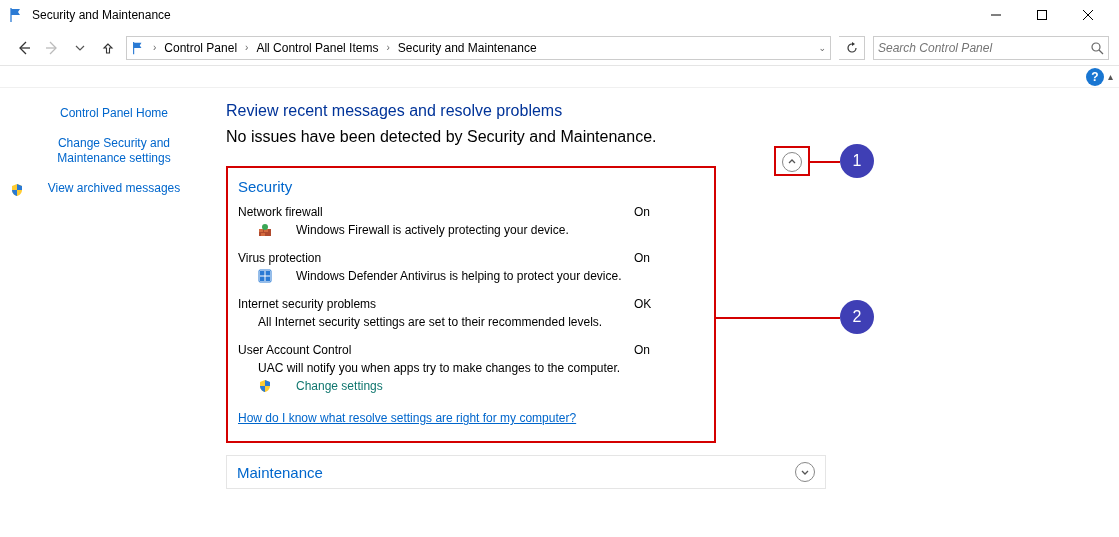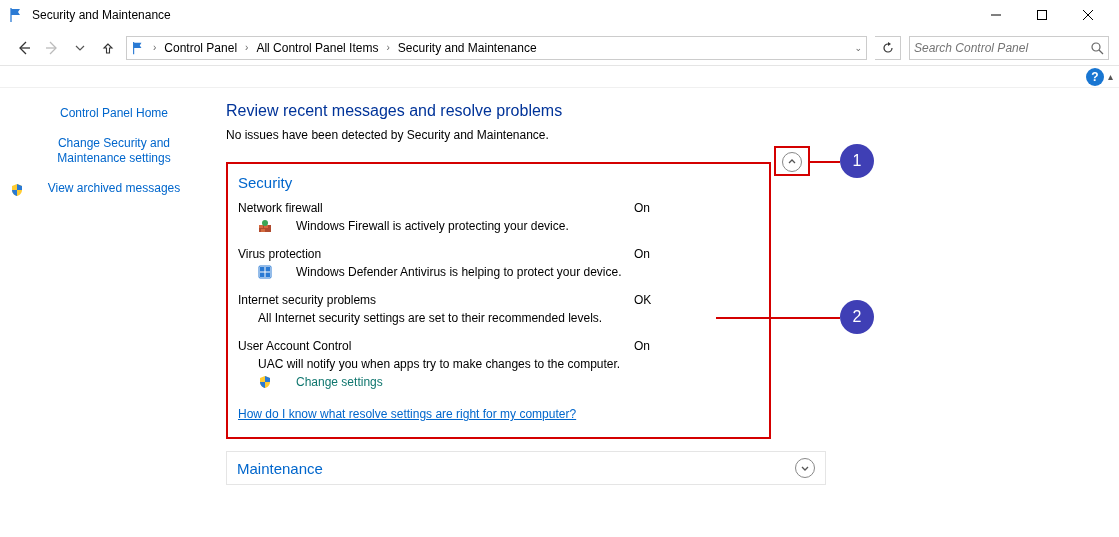--- a/index.html
+++ b/index.html
@@ -15,41 +15,41 @@
     
     .navbar { height: 36px; display: flex; align-items: center; padding: 0 10px 0 14px; gap: 8px; border-bottom: 1px solid #e5e5e5; }
     .navarrow { width: 20px; height:20px; display:flex; align-items:center; justify-content:center; color:#555; cursor: pointer; }
     .navarrow.disabled { color:#bbb; }
     .breadbar { flex:1; height:24px; border:1px solid #ccc; display:flex; align-items:center; padding:0 2px 0 4px; gap:2px; background:#fff; }
     .breadbar .flag { margin-right:4px; }
     .crumb { padding:2px 4px; white-space:nowrap; cursor:pointer; }
     .chev { color:#666; padding:0 2px; font-size:10px;}
     .breadspacer{flex:1;}
     .refreshbtn{ width:26px; height:24px; display:flex; align-items:center; justify-content:center; border:1px solid #ccc; border-left:none; cursor:pointer;}
-    .searchbox{ width:200px; height:24px; border:1px solid #ccc; display:flex; align-items:center; padding:0 4px; }
+    .searchbox{ width:236px; height:24px; border:1px solid #ccc; display:flex; align-items:center; padding:0 4px; }
     .searchbox input{ flex:1; border:none; outline:none; font-size:12px; font-style:italic; color:#888; }
     .searchbox .mag{ color:#666; }
 
     
     .helpstrip{ height:22px; display:flex; justify-content:flex-end; align-items:center; padding:0 6px 0 0; border-bottom:1px solid #f0f0f0;}
     .helpbtn{ width:18px; height:18px; border-radius:50%; background:#1976d2; color:#fff; font-size:12px; font-weight:bold; display:flex; align-items:center; justify-content:center; margin-right:4px; cursor:pointer;}
     .scrollchevron{ color:#555; font-size:10px; }
 
     
     .content{ display:flex; }
     .sidebar{ width:210px; padding:18px 10px 10px 28px;text-align:center; }
     .sidebar a{ display:block; color:#0066cc; text-decoration:none; margin-bottom:14px; line-height:1.3; cursor:pointer;}
     .sidebar .withicon{ position:relative; padding-left:0; margin-left:-18px; padding-left:18px;}
     .sidebar .withicon .shield{ position:absolute; left:0; top:2px;}
 
     .main{ flex:1; padding:14px 20px 10px 16px; position:relative;}
     .main h1{ font-size:16px; font-weight:normal; color:#003399; margin-bottom:8px;}
-    .subhead{ font-size:12px; color:#000; margin-bottom:20px;}
-
-    .panel{ border:2px solid #d40000; padding:10px 10px 16px 10px; width:545px; }
+    .subhead{ font-size:16px; color:#000; margin-bottom:20px;}
+
+    .panel{ border:2px solid #d40000; padding:10px 10px 16px 10px; width:490px; }
 
     .section-head{ font-size:15px; color:#0066cc; margin-bottom:10px; }
 
     .item{ margin-bottom:14px;}
     .item-row{ display:flex;gap:16px; }
     .item-label{ flex:0 0 380px; }
     .item-status{ flex:0 0 40px; }
     .item-desc{ margin-top:4px; padding-left:20px; display:flex; align-items:center; gap:24px; font-size:12px;}
     .item-desc.noicon{ padding-left:20px;}
 

